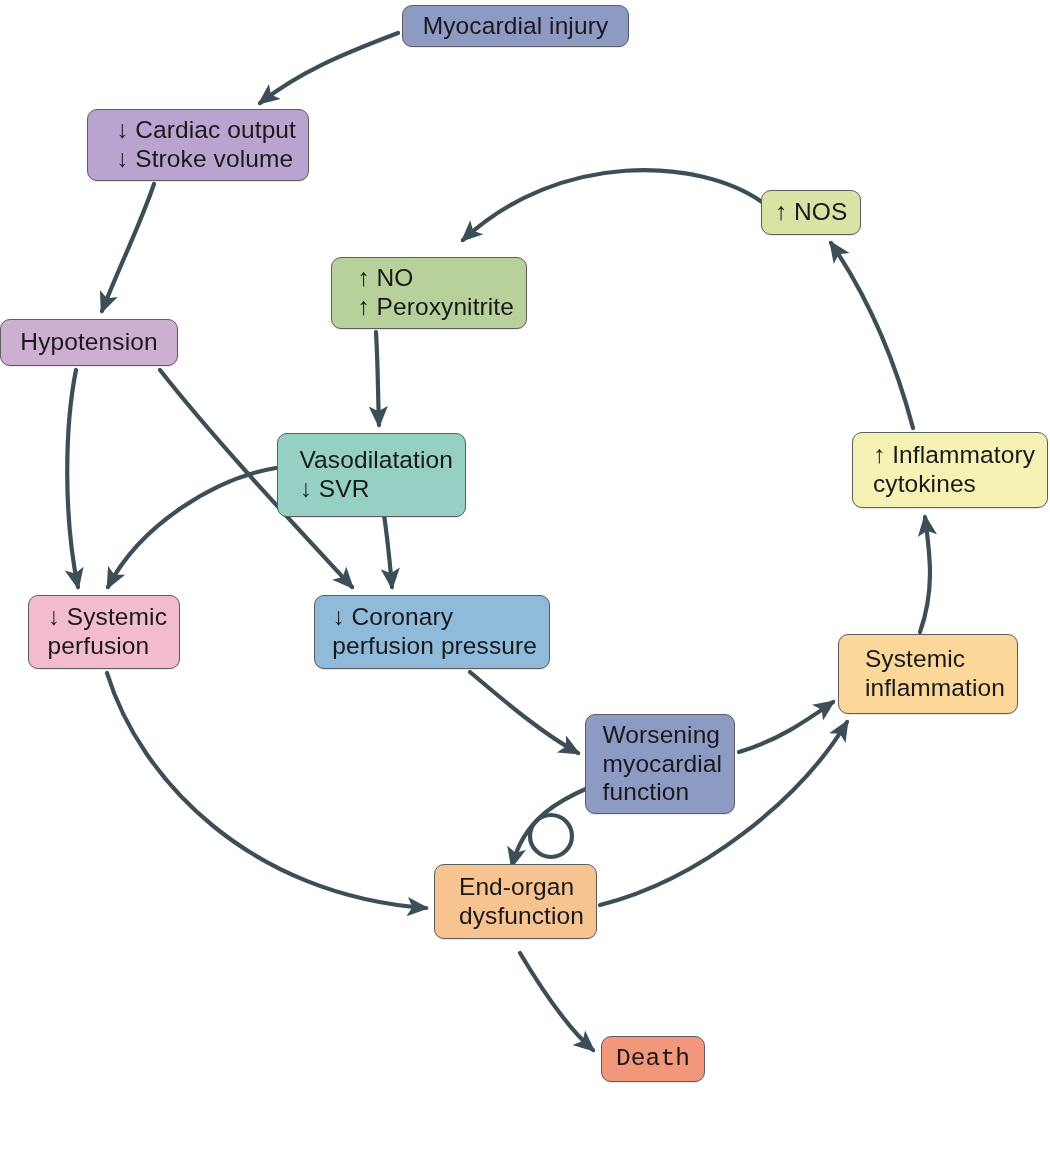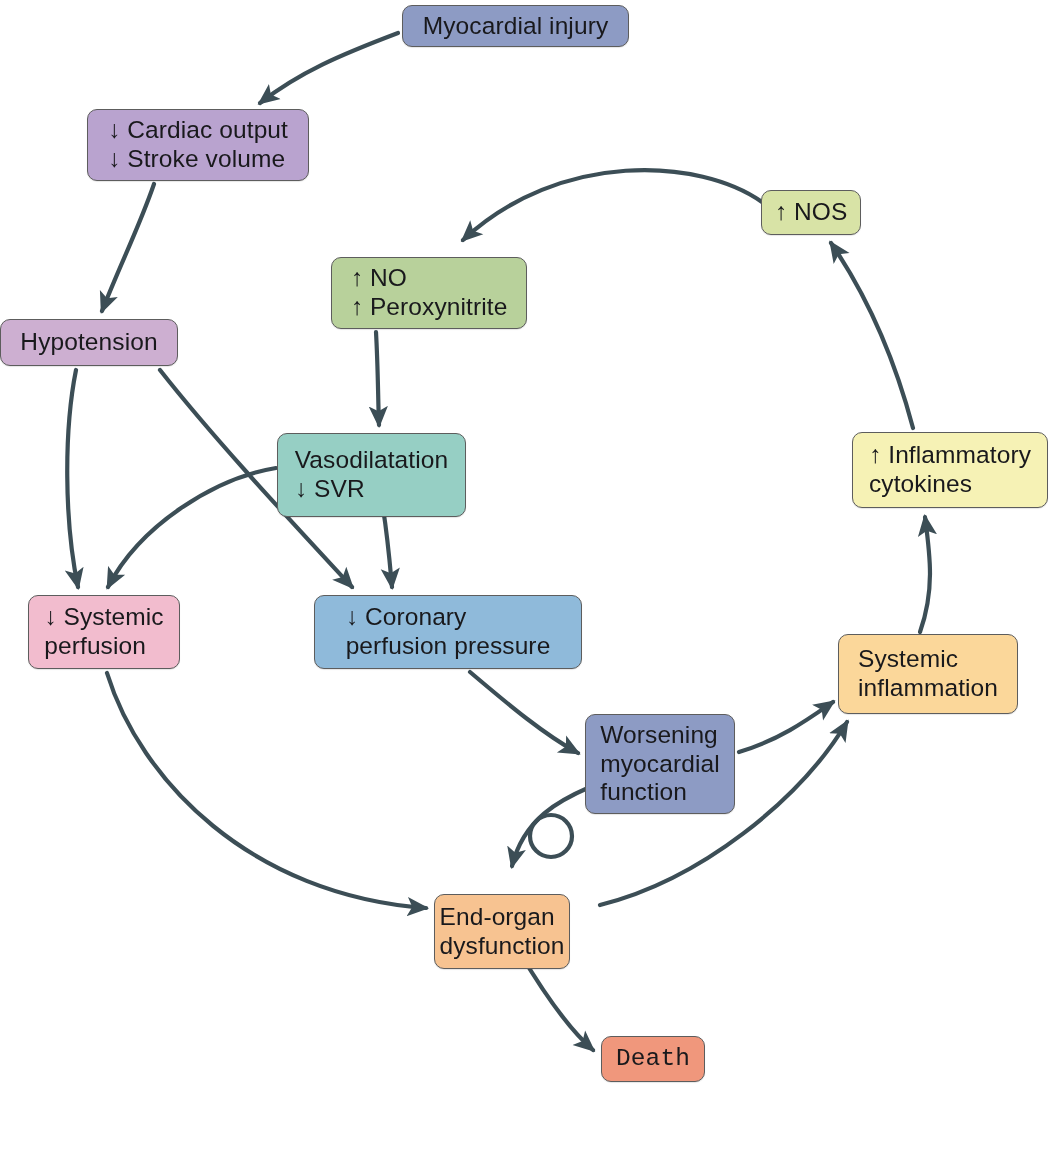--- a/index.html
+++ b/index.html
@@ -23,21 +23,21 @@
     left: 0;
     top: 0;
     width: 1050px;
     height: 1151px;
     pointer-events: none;
   }
   .node {
     position: absolute;
     display: flex;
     align-items: center;
-    justify-content: center;
+    justify-content: flex-end;
     border: 1.4px solid #5d5d5d;
     border-radius: 10px;
     color: #19191c;
     font-size: 24.5px;
     line-height: 1.17;
     letter-spacing: 0.1px;
     padding: 6px 12px;
     white-space: pre-line;
     box-shadow: 0 1px 1px rgba(0,0,0,0.10);
   }
@@ -94,26 +94,26 @@
       <div class="node center" style="left: 0px; top: 319px; width: 178px; height: 47px; background: rgb(205, 175, 209);"><span>Hypotension</span></div>
       <div class="node" style="left: 331px; top: 257px; width: 196px; height: 72px; background: rgb(184, 209, 155);"><span>↑ NO
 ↑ Peroxynitrite</span></div>
       <div class="node center" style="left: 761px; top: 190px; width: 100px; height: 45px; background: rgb(216, 227, 166);"><span>↑ NOS</span></div>
       <div class="node" style="left: 277px; top: 433px; width: 189px; height: 84px; background: rgb(150, 207, 196);"><span>Vasodilatation
 ↓ SVR</span></div>
       <div class="node" style="left: 852px; top: 432px; width: 196px; height: 76px; background: rgb(246, 242, 181);"><span>↑ Inflammatory
 cytokines</span></div>
       <div class="node" style="left: 28px; top: 595px; width: 152px; height: 74px; background: rgb(242, 188, 206);"><span>↓ Systemic
 perfusion</span></div>
-      <div class="node" style="left: 314px; top: 595px; width: 268px; height: 74px; background: rgb(143, 186, 218);"><span>↓ Coronary
+      <div class="node" style="left: 314px; top: 595px; width: 236px; height: 74px; background: rgb(143, 186, 218);"><span>↓ Coronary
 perfusion pressure</span></div>
       <div class="node" style="left: 838px; top: 634px; width: 180px; height: 80px; background: rgb(251, 215, 154);"><span>Systemic
 inflammation</span></div>
       <div class="node" style="left: 585px; top: 714px; width: 150px; height: 100px; background: rgb(141, 155, 196);"><span>Worsening
 myocardial
 function</span></div>
-      <div class="node" style="left: 434px; top: 894px; width: 136px; height: 75px; background: rgb(247, 195, 145);"><span>End-organ
+      <div class="node" style="left: 434px; top: 864px; width: 163px; height: 75px; background: rgb(247, 195, 145);"><span>End-organ
 dysfunction</span></div>
       <div class="node center" style="left: 601px; top: 1036px; width: 104px; height: 46px; background: rgb(240, 151, 124); font-family: Liberation Mono, monospace;"><span>Death</span></div>
     </div>
 
 
 </div>
 
 </body></html>

